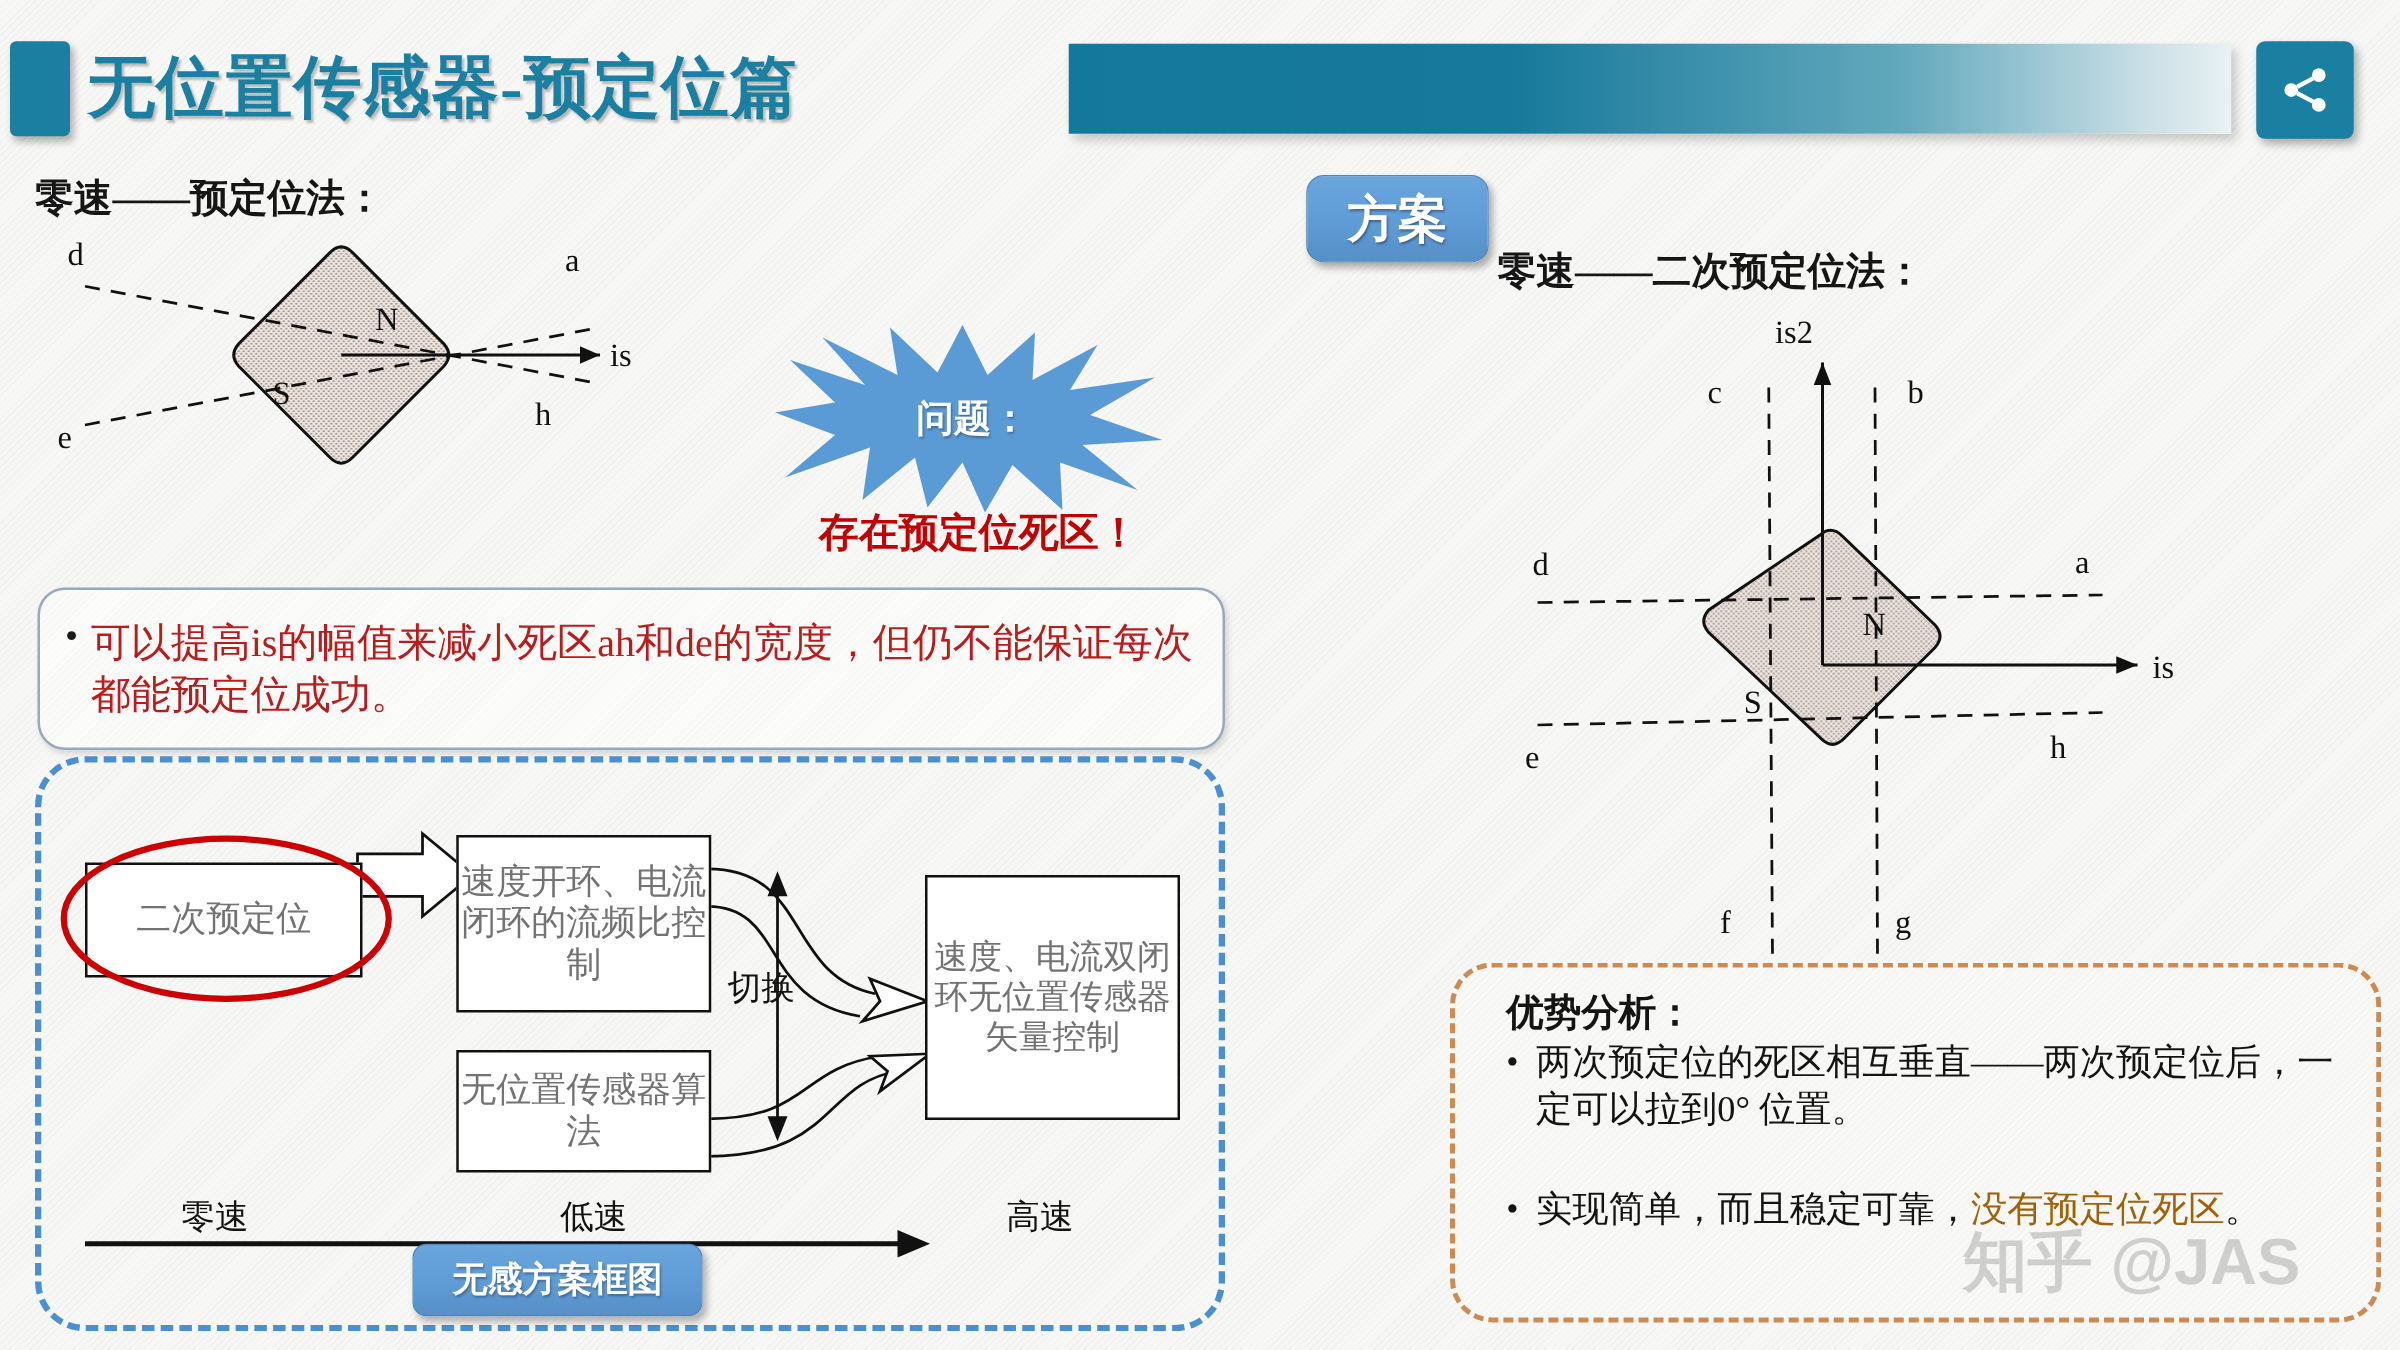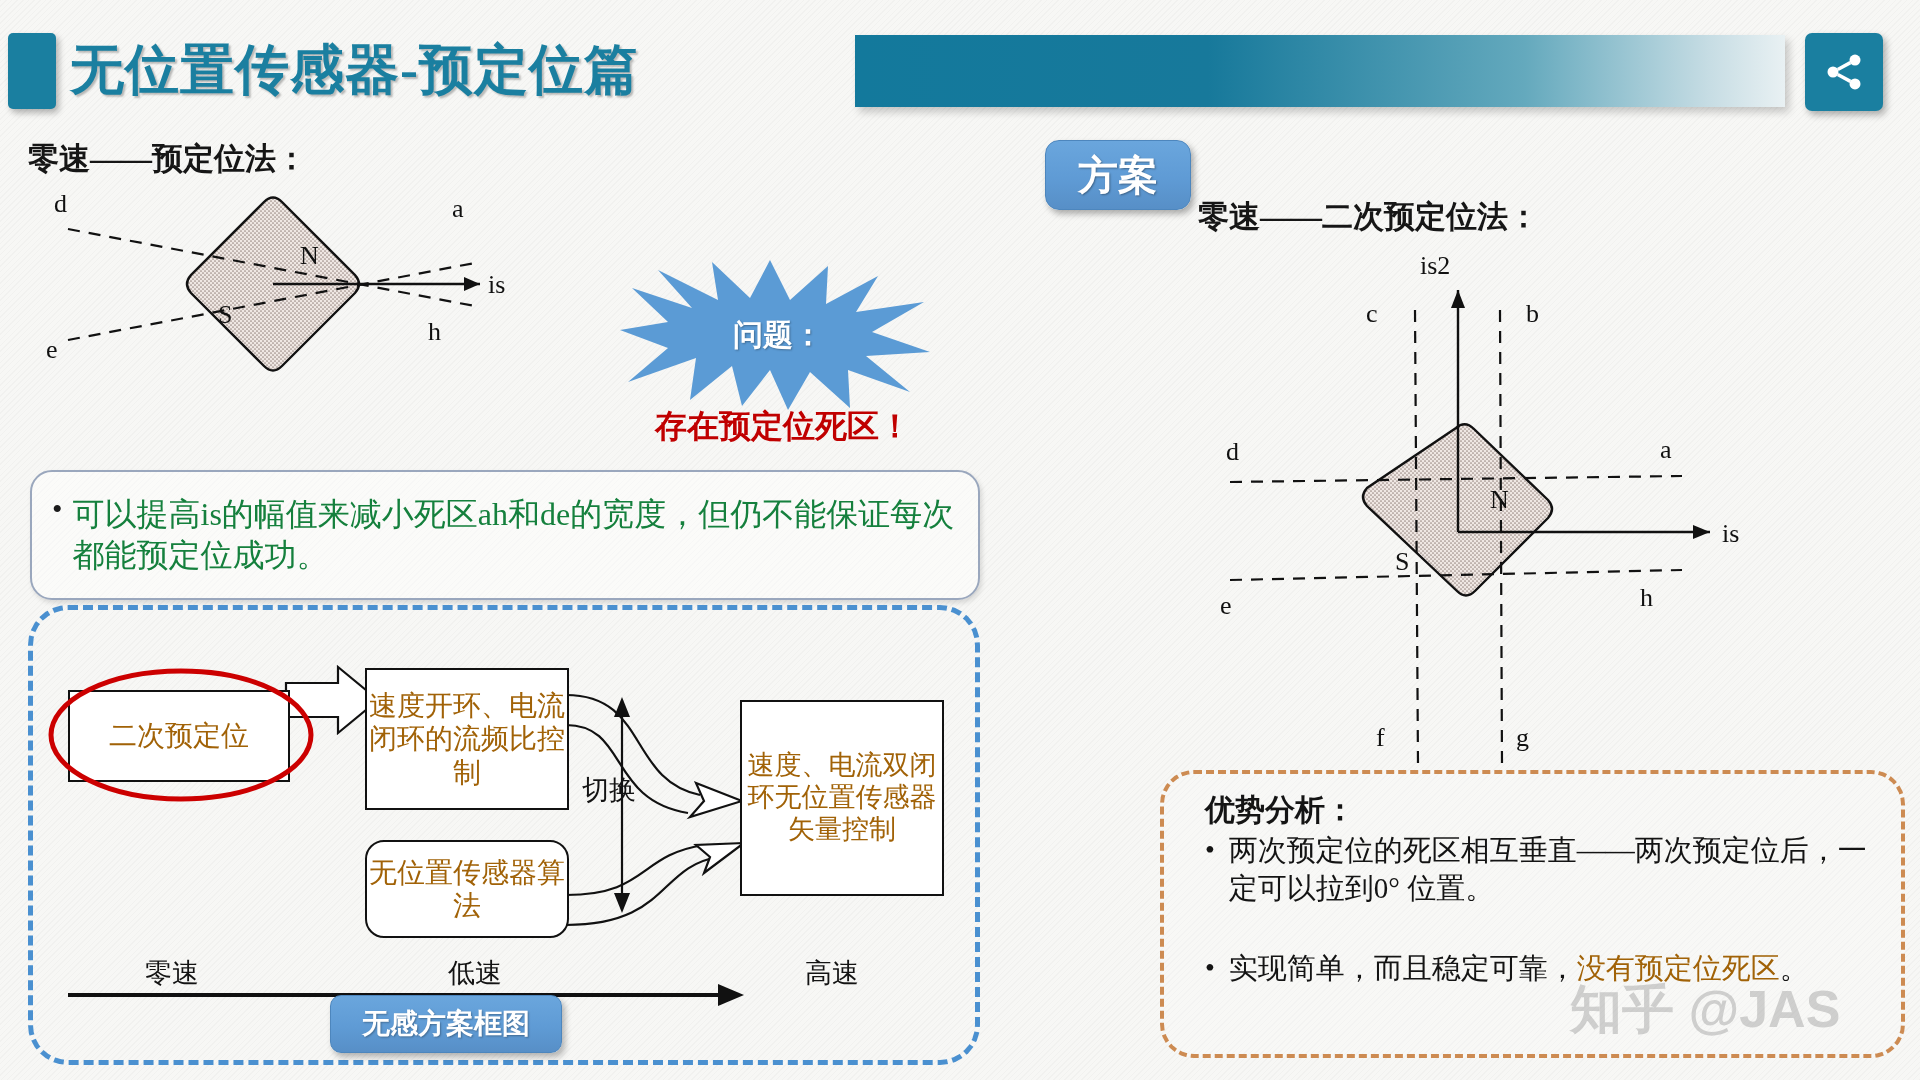--- a/index.html
+++ b/index.html
@@ -83,39 +83,39 @@
     border:2px solid #9aa7bd;
     box-shadow:2px 3px 5px rgba(0,0,0,.13);
     box-sizing:border-box;
     display:flex;align-items:center;
   }
   #note-bullet{
     font-size:30px;color:#1b1b1b;margin:0 10px 0 20px;line-height:1;
     align-self:flex-start;padding-top:22px;
   }
   #note-text{
-    font-size:32px;color:#15803d;line-height:1.28;
+    font-size:32px;color:#b91c1c;line-height:1.28;
     font-family:"Liberation Serif","DejaVu Serif",serif;
     padding-right:18px;
   }
 
   
   #flow-panel{
     left:28px;top:605px;width:952px;height:460px;border-radius:40px;
     border:5px dashed #4a90d0;box-sizing:border-box;
   }
   .flow-box{
     position:absolute;background:#ffffff;border:2px solid #111;
     display:flex;align-items:center;justify-content:center;text-align:center;
     font-family:"Liberation Serif","DejaVu Serif",serif;
-    color:#a16207;line-height:1.18;
+    color:#737373;line-height:1.18;
   }
   #box-prepos{left:68px;top:690px;width:218px;height:88px;font-size:28px;}
   #box-openloop{left:365px;top:668px;width:200px;height:138px;font-size:28px;}
-  #box-sensorless{left:365px;top:840px;width:200px;height:94px;font-size:28px;border-radius:19px;}
+  #box-sensorless{left:365px;top:840px;width:200px;height:94px;font-size:28px;}
   #box-vector{left:740px;top:700px;width:200px;height:192px;font-size:27px;}
   #red-ellipse{left:46px;top:665px;width:270px;height:140px;}
   #switch-label{
     left:582px;top:772px;font-size:27px;color:#131313;white-space:nowrap;
     font-family:"Liberation Serif","DejaVu Serif",serif;
   }
   .speed-label{
     position:absolute;font-size:27px;color:#131313;white-space:nowrap;
     font-family:"Liberation Serif","DejaVu Serif",serif;
   }

